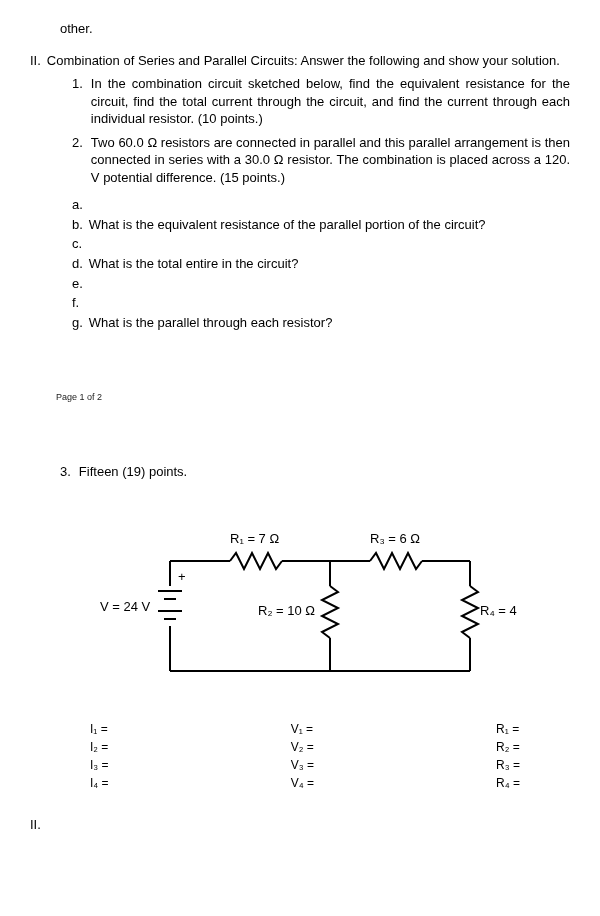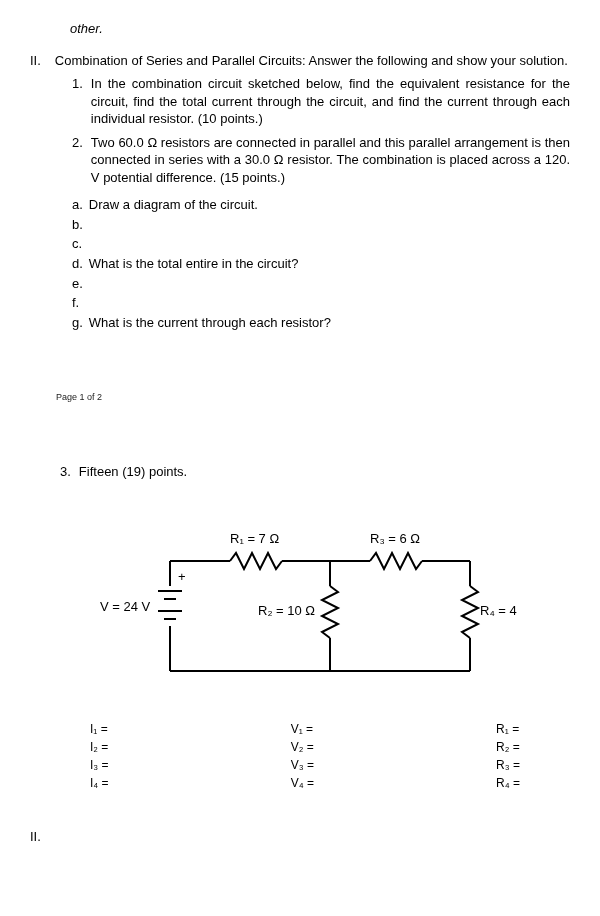--- a/index.html
+++ b/index.html
@@ -5,29 +5,29 @@
   body {
     margin: 0;
     padding: 20px 30px;
     font-family: Arial, Helvetica, sans-serif;
     font-size: 13px;
     color: #000;
     background: #fff;
     width: 540px;
     line-height: 1.35;
   }
-  .indent1 { margin-left: 40px; font-style: italic; }
+  .indent1 { margin-left: 30px; }
   .indent2 { margin-left: 42px; }
-  .roman { display:flex; gap: 14px; margin-top:6px; margin-bottom:6px;text-align:right;}
+  .roman { display:flex; gap: 6px; margin-top:6px; margin-bottom:6px;text-align:right;}
   .num-item { display:flex; gap: 8px; margin-top:6px; text-align: justify;}
   .sub-item { display:flex; gap: 6px; margin-top:2px;}
   .page-mark { font-size: 9px; margin: 60px 0 60px -18px; color:#222;padding-left:44px;}
   .q3 { margin: 30px 0 30px 30px; }
   .circuit { margin: 30px auto 20px auto; display:block;}
-  .blanks { display:flex; justify-content:space-between; margin: 10px 50px 36px 60px; font-size:12px;}
+  .blanks { display:flex; justify-content:space-between; margin: 10px 50px 24px 60px; font-size:12px;}
   .blanks-col { display:flex; flex-direction:column; gap:2px;}
   .conclusion { margin-top: 20px; }
   svg text { font-family: Arial, Helvetica, sans-serif; font-size: 13px; fill:#000;}
 </style>
 </head>
 <body>
 
 <div class="indent1">other.</div>
 
 <div class="roman" style="margin-top:14px;">
@@ -41,41 +41,41 @@
 </div>
 
 <div class="num-item indent2">
   <span>2.</span>
   <span>Two 60.0 Ω resistors are connected in parallel and this parallel arrangement is then connected in series with a 30.0 Ω resistor. The combination is placed across a 120. V potential difference. (15 points.)</span>
 </div>
 
 <div style="margin-top:10px; margin-left:42px;">
   <div class="sub-item">
       <span>a.</span>
-      <span>Draw a diagram of the circuit.</span>
     </div>
   <div class="sub-item">
       <span>b.</span>
+      <span>What is the equivalent resistance of the parallel portion of the circuit?</span>
     </div>
   <div class="sub-item">
       <span>c.</span>
     </div>
   <div class="sub-item">
       <span>d.</span>
       <span>What is the total entire in the circuit?</span>
     </div>
   <div class="sub-item">
       <span>e.</span>
     </div>
   <div class="sub-item">
       <span>f.</span>
     </div>
   <div class="sub-item">
       <span>g.</span>
-      <span>What is the current through each resistor?</span>
+      <span>What is the parallel through each resistor?</span>
     </div>
 </div>
 
 <div class="page-mark">Page 1 of 2</div>
 
 <div class="q3 num-item">
   <span>3.</span>
   <span>Fifteen (19) points.</span>
 </div>
 

